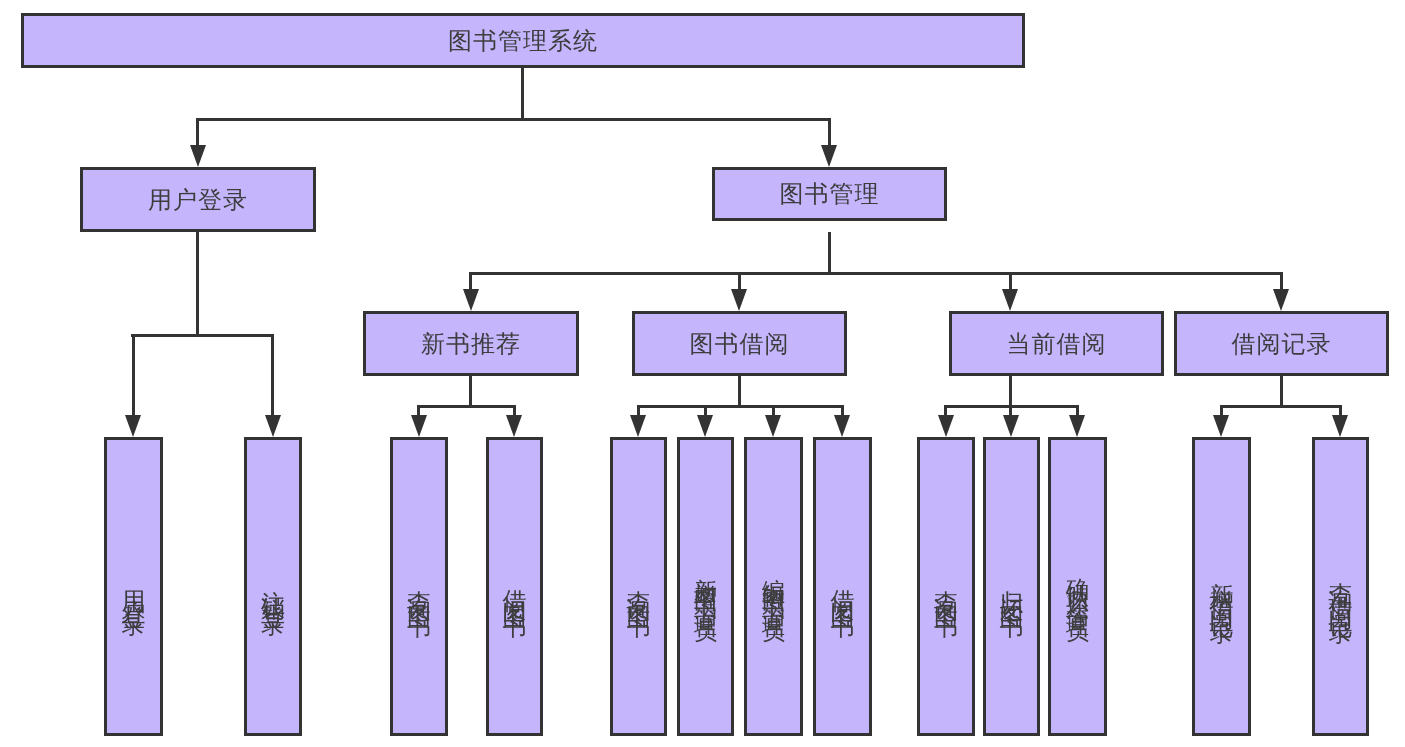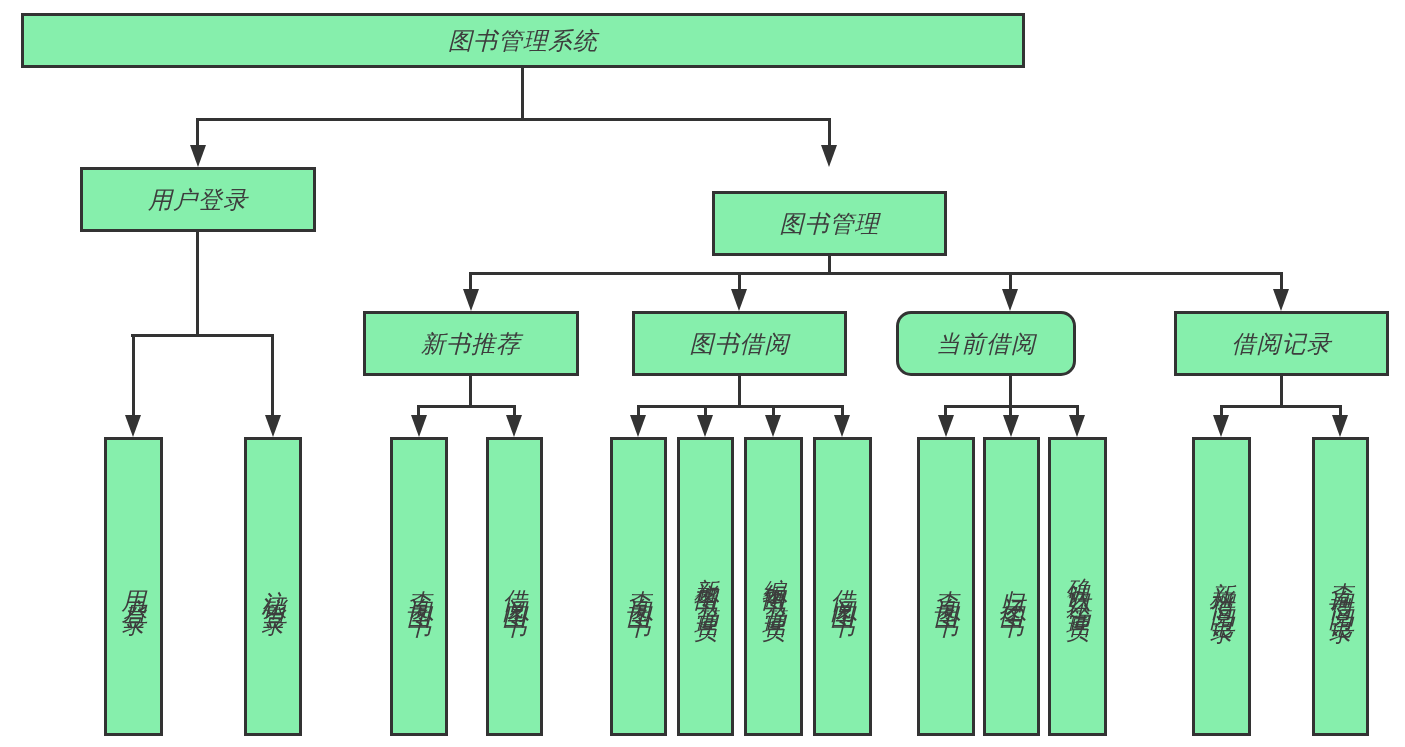--- a/index.html
+++ b/index.html
@@ -1,24 +1,24 @@
 <!DOCTYPE html>
 <html style="--line: #333333; --text: #3d3d3d; --box_bg: #ffffff; --watermark: #bdbdbd;"><head>
 <meta charset="utf-8">
 <style>
   html,body { margin:0; padding:0; background:#ffffff; }
   .stage {
     position:relative; width:1405px; height:747px; background:#ffffff;
     font-family:"Liberation Sans", sans-serif; overflow:hidden;
   }
   .node {
-    position:absolute; box-sizing:border-box; background:#86efac;
+    position:absolute; box-sizing:border-box; background:#c4b5fd;
     border:3px solid var(--line,#333333); color:var(--text,#3d3d3d);
     display:flex; align-items:center; justify-content:center;
-    font-size:24px; letter-spacing:1px; z-index:1;font-style:italic;
+    font-size:24px; letter-spacing:1px; z-index:1;
   }
   .node .lbl { white-space:nowrap; }
   .vnode .lbl {
     writing-mode:vertical-rl; text-orientation:mixed;
     letter-spacing:8px; line-height:1; white-space:nowrap;
   }
   .vnode.dense .lbl { letter-spacing:6px; font-size:23px; }
   .hline, .vline { position:absolute; background:var(--line,#333333); z-index:0; }
   .hline { height:3px; }
   .vline { width:3px; }
@@ -96,31 +96,31 @@
   <div class="arrow" style="left:1213px; top:415px;"></div>
   <div class="arrow" style="left:1332px; top:415px;"></div>
 
   <div class="node" style="left:21px; top:13px; width:1004px; height:55px;">
     <span class="lbl">图书管理系统</span>
   </div>
 
   <div class="node" style="left:80px; top:167px; width:236px; height:65px;">
     <span class="lbl">用户登录</span>
   </div>
-  <div class="node" style="left:712px; top:167px; width:235px; height:65px;margin-top:24px;">
+  <div class="node" style="left:712px; top:167px; width:235px; height:54px;">
     <span class="lbl">图书管理</span>
   </div>
 
   <div class="node" style="left:632px; top:311px; width:215px; height:65px;">
     <span class="lbl">图书借阅</span>
   </div>
   <div class="node" style="left:363px; top:311px; width:216px; height:65px;">
     <span class="lbl">新书推荐</span>
   </div>
-  <div class="node" style="left:896px; top:311px; width:180px; height:65px;border-radius:15px;">
+  <div class="node" style="left:949px; top:311px; width:215px; height:65px;">
     <span class="lbl">当前借阅</span>
   </div>
   <div class="node" style="left:1174px; top:311px; width:215px; height:65px;">
     <span class="lbl">借阅记录</span>
   </div>
 
   <div class="node vnode" style="left:104px; top:437px; width:59px; height:299px;">
     <span class="lbl">用户登录</span>
   </div>
   <div class="node vnode" style="left:244px; top:437px; width:58px; height:299px;">

